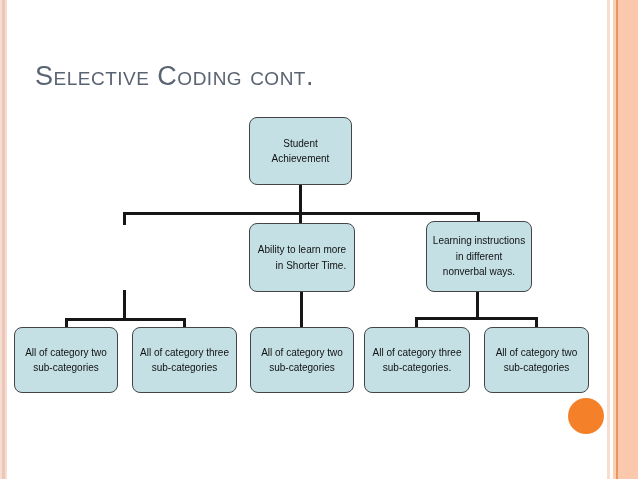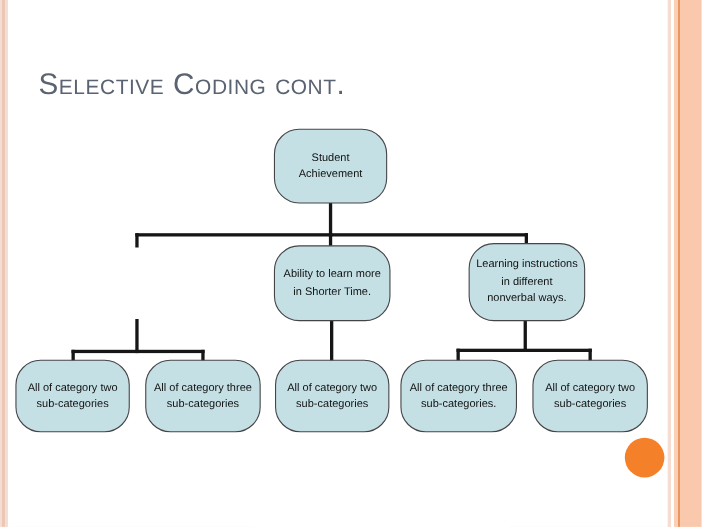--- a/index.html
+++ b/index.html
@@ -42,30 +42,30 @@
     font-variant:small-caps;
     letter-spacing:0.5px;
     color:var(--title_color);
     white-space:nowrap;
   }
   .diagram{position:absolute;inset:0;}
   .node{
     position:absolute;
     background:var(--node_fill);
     border:1.5px solid var(--node_border);
-    border-radius:23px;
+    border-radius:8px;
     display:flex;align-items:center;justify-content:center;
     text-align:center;
     font-size:10px;line-height:1.55;color:#111;
     white-space:pre-line;
     padding:2px;
   }
   .n-root{left:249px;top:117px;width:103px;height:68px;}
   .n-c1{left:72px;top:223px;width:105px;height:69px;}
-  .n-c2{left:249px;top:223px;width:106px;height:69px;}
+  .n-c2{left:249px;top:223px;width:106px;height:69px;text-align:right;}
   .n-c3{left:426px;top:221px;width:106px;height:71px;}
   .n-l1{left:14px;top:327px;width:104px;height:66px;}
   .n-l2{left:132px;top:327px;width:105px;height:66px;}
   .n-l3{left:250px;top:327px;width:104px;height:66px;}
   .n-l4{left:364px;top:327px;width:106px;height:66px;}
   .n-l5{left:484px;top:327px;width:105px;height:66px;}
   .cn{position:absolute;background:var(--connector);}
   .v{width:3px;}
   .h{height:3px;}
   .accent-circle{

